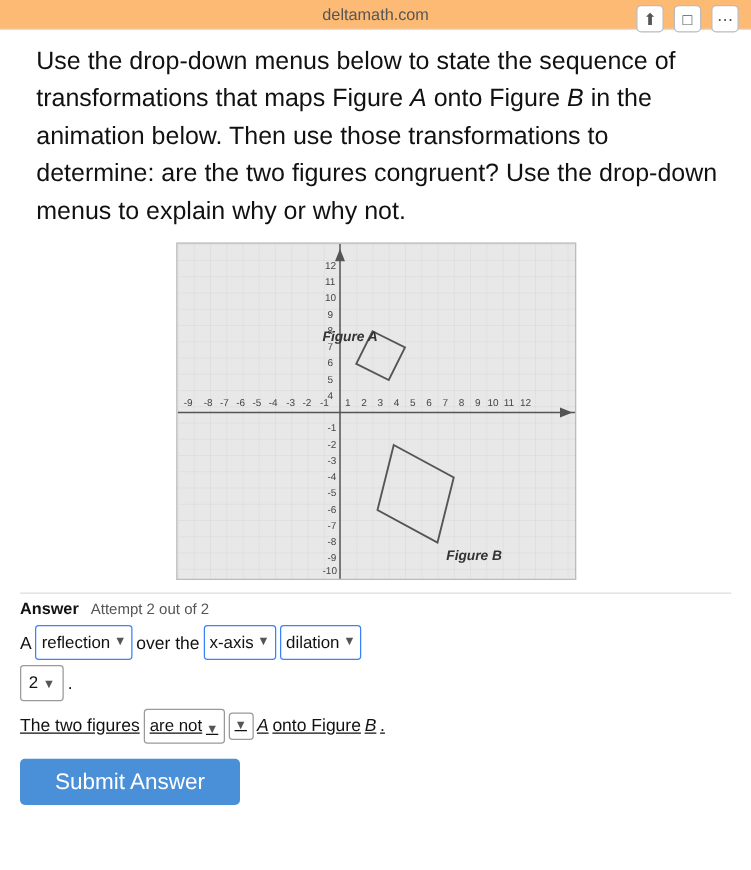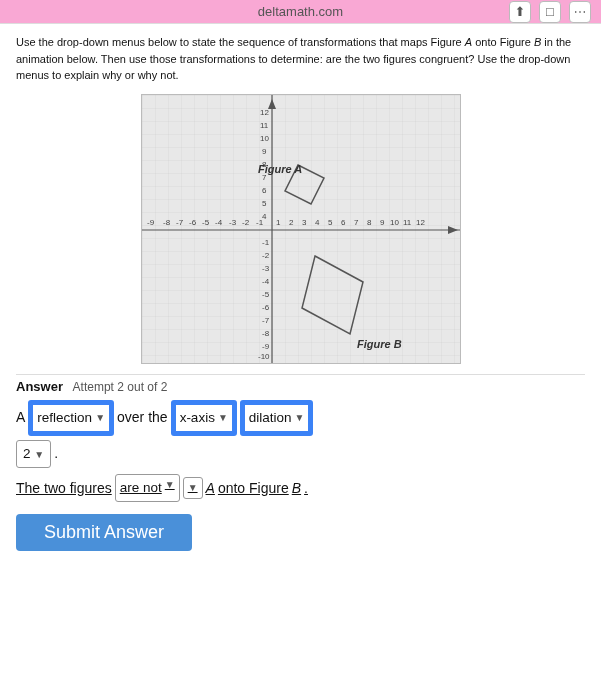--- a/index.html
+++ b/index.html
@@ -6,24 +6,23 @@
     body {
       font-family: Arial, sans-serif;
       background: #fff;
       width: 601px;
       min-height: 696px;
       font-size: 15px;
       color: #111;
       overflow-x: hidden;
     }
     .top-bar {
-      background: #f9a8d4;
+      background: #fdba74;
       border-bottom: 1px solid #ddd;
       display: flex;
-      align-items: center;
       justify-content: center;
       padding: 4px 10px;
       font-size: 13px;
       color: #555;
       position: relative;
     }
     .top-bar-icons {
       position: absolute;
       right: 10px;
       display: flex;
@@ -37,23 +36,24 @@
       border-radius: 4px;
       display: flex; align-items: center; justify-content: center;
       font-size: 13px;
       cursor: pointer;
       background: #fff;
     }
     .content {
       padding: 10px 16px 10px 16px;
     }
     .question-text {
-      font-size: 11px;
+      font-size: 20px;
       line-height: 1.5;
       margin-bottom: 10px;
+      margin-left: 13px;
     }
     .graph-container {
       display: flex;
       justify-content: center;
       margin: 8px 0 10px 0;
     }
     .graph-area {
       position: relative;
       width: 320px;
       height: 270px;
@@ -92,21 +92,21 @@
       align-items: center;
       flex-wrap: wrap;
       gap: 3px;
       margin-bottom: 4px;
       font-size: 14px;
       line-height: 1.8;
     }
     .dropdown {
       display: inline-flex;
       align-items: center;
-      border: 5px solid #3b82f6;
+      border: 1px solid #3b82f6;
       border-radius: 3px;
       padding: 1px 4px;
       background: #fff;
       cursor: pointer;
       font-size: 13.5px;
       gap: 3px;
       min-width: 30px;
     }
     .dropdown-arrow {
       font-size: 10px;
@@ -117,21 +117,21 @@
       border: 1px solid #999;
       border-radius: 3px;
       padding: 1px 6px;
       background: #fff;
       font-size: 13.5px;
       min-width: 22px;
       text-align: center;
     }
     .congruent-box {
       display: inline-flex;
-      align-items: flex-start;
+      align-items: flex-end;
       border: 1px solid #999;
       border-radius: 3px;
       padding: 1px 4px;
       background: #fff;
       cursor: pointer;
       font-size: 13.5px;
       gap: 3px;
     }
     .congruent-arrow {
       font-size: 10px;

